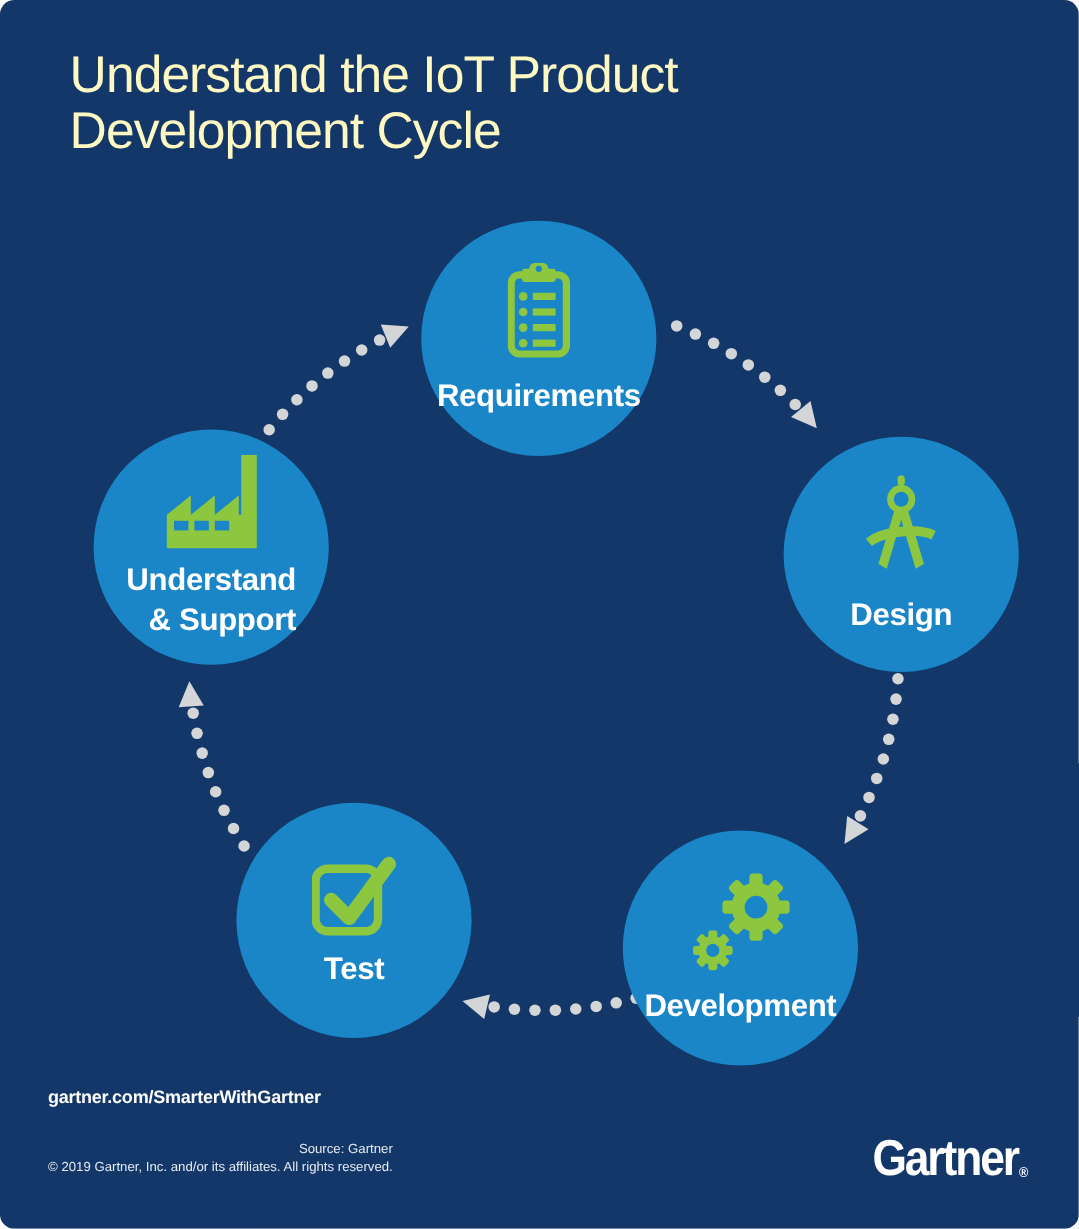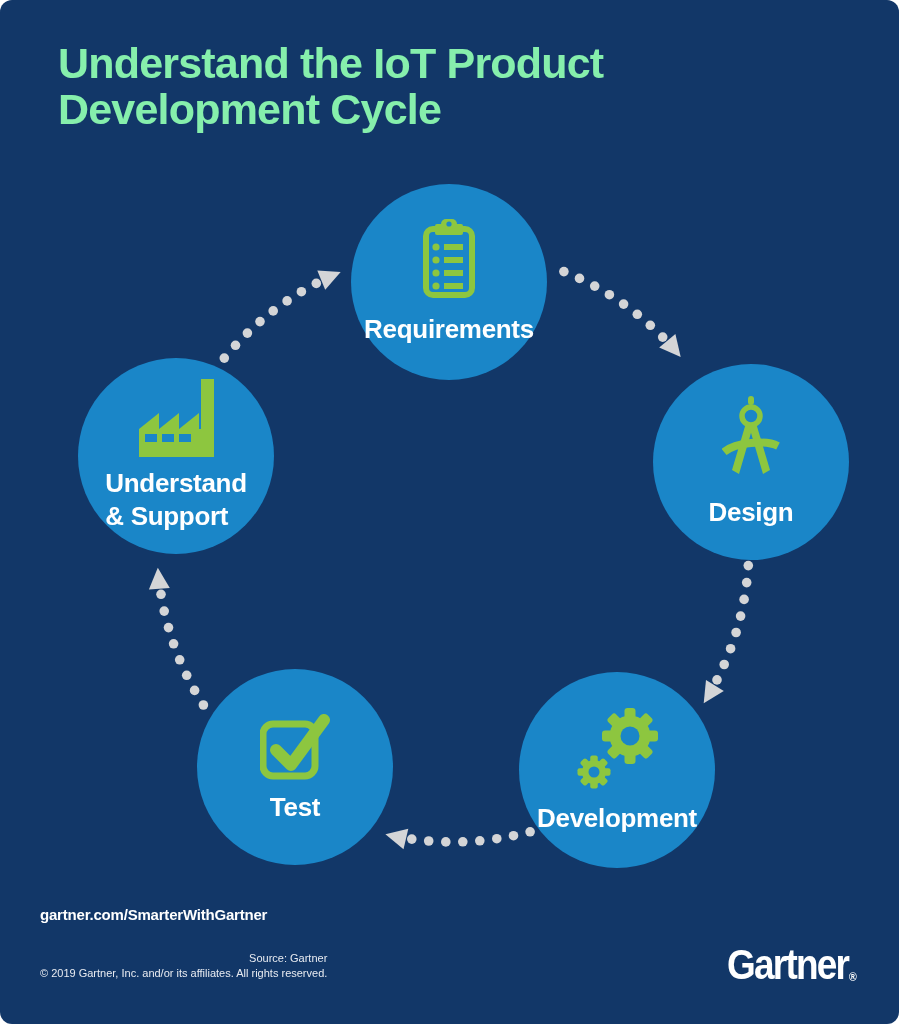--- a/index.html
+++ b/index.html
@@ -7,42 +7,42 @@
     position:relative;
     width:899px;height:1024px;
     background:#123768;
     border-radius:12px;
     overflow:hidden;
     font-family:"Liberation Sans", sans-serif;
   }
   
   .title{
     position:absolute;left:58px;top:40px;
-    color:#86efac;font-weight:bold;
+    color:#fef9c3;font-weight:normal;
     font-size:43px;line-height:46px;letter-spacing:-0.8px;
   }
   
   .arrow-layer{position:absolute;left:0;top:0;}
   
   .stage{
     position:absolute;width:196px;height:196px;border-radius:50%;
     background:#1a86c8;
     display:flex;flex-direction:column;align-items:center;justify-content:center;
-    text-align:left;
+    text-align:right;
   }
   .stage-label{
     color:#ffffff;font-weight:bold;font-size:26px;line-height:33px;
     letter-spacing:-0.3px;
   }
   .stage .icon{display:block;}
   #stage-requirements{left:351px;top:184px;}
   #stage-requirements .icon{margin-bottom:14px;}
   #stage-design{left:653px;top:364px;}
   #stage-design .icon{margin-bottom:8px;}
-  #stage-development{left:519px;top:672px;}
+  #stage-development{left:519px;top:692px;}
   #stage-development .icon{margin-bottom:8px;}
   #stage-test{left:197px;top:669px;}
   #stage-test .icon{margin-bottom:10px;}
   #stage-production{left:78px;top:358px;}
   #stage-production .icon{margin-bottom:10px;}
   
   .footer-url{
     position:absolute;left:40px;top:906px;
     color:#ffffff;font-weight:bold;font-size:15px;letter-spacing:-0.2px;
   }

